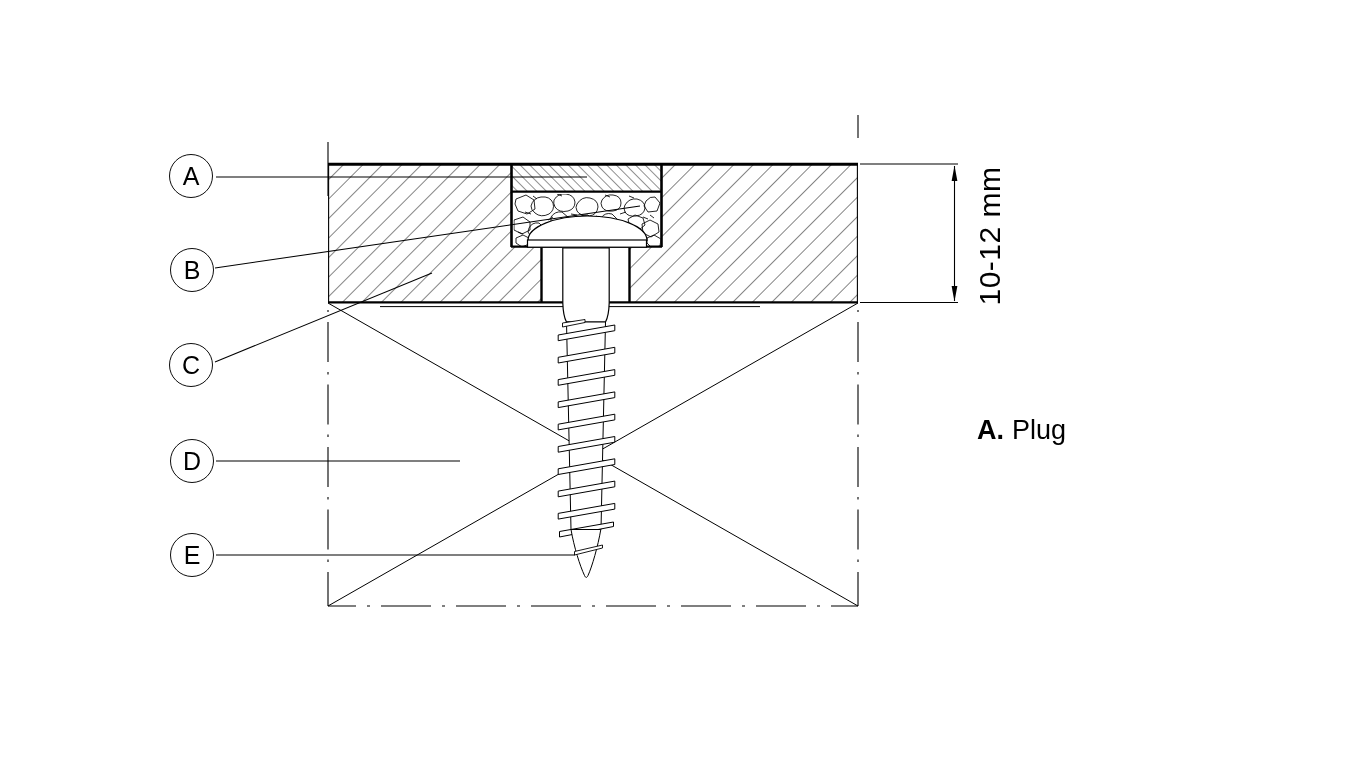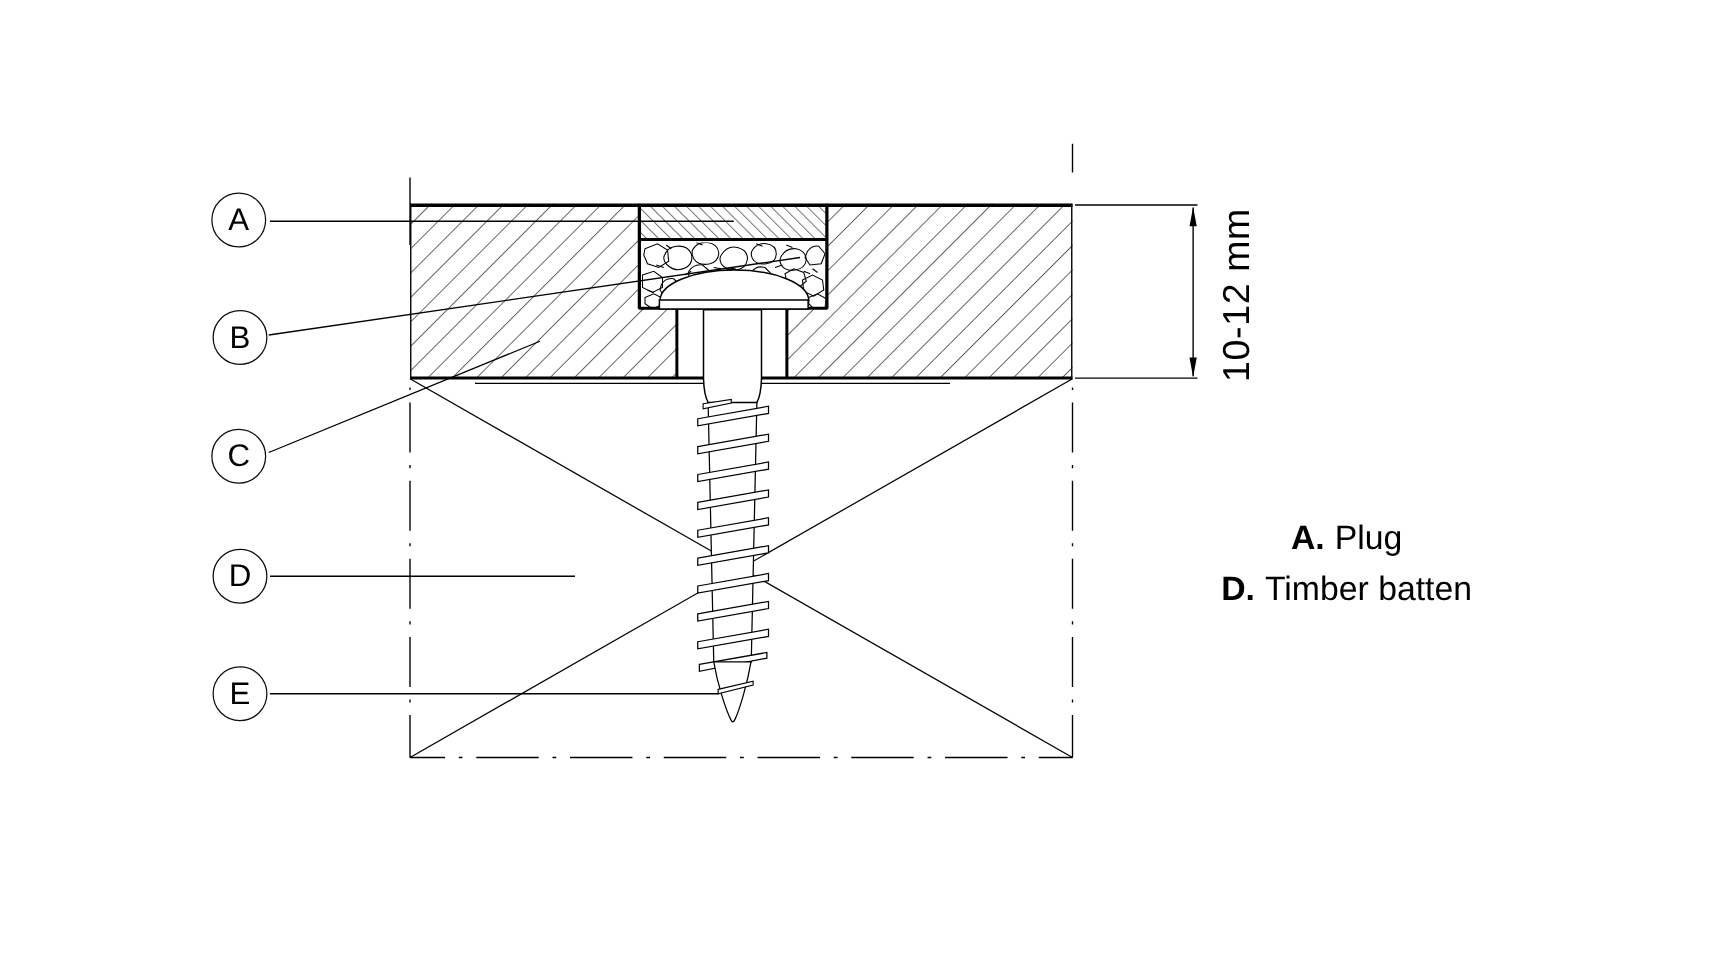--- a/index.html
+++ b/index.html
@@ -5,21 +5,21 @@
   html,body{margin:0;padding:0;background:#ffffff;}
   .canvas{position:relative;width:1367px;height:782px;background:#fff;overflow:hidden;
           font-family:"Liberation Sans",sans-serif;color:#000;}
   svg.diagram{position:absolute;left:0;top:0;}
   .callout{position:absolute;width:44px;height:44px;border:1.6px solid #0d0d0d;border-radius:50%;
            display:flex;align-items:center;justify-content:center;
            font-size:25px;line-height:1;background:#fff;box-sizing:border-box;}
   .dim-text{position:absolute;white-space:nowrap;font-size:30px;
             transform:translate(-50%,-50%) rotate(-90deg);letter-spacing:.5px;}
   .legend{position:absolute;}
-  .legend-row{line-height:41.4px;font-size:27px;white-space:nowrap;text-align:center;}
+  .legend-row{line-height:41.4px;font-size:27px;white-space:nowrap;}
   .legend-key{font-weight:bold;margin-right:8px;}
 </style>
 </head>
 <body>
 
 <div class="canvas">
 
   <svg class="diagram" width="1367" height="782" viewBox="0 0 1367 782">
     <defs>
       <pattern id="hatchPanel" width="13.8" height="13.8" patternUnits="userSpaceOnUse" patternTransform="rotate(-45)">
@@ -139,18 +139,15 @@
   <div class="callout" style="left:170px;top:533px">
     <span>E</span>
   </div>
 
   <div class="dim-text" style="left:990px;top:236px">10-12 mm</div>
 
   <div class="legend" style="left:977px;top:410px">
     <div class="legend-row">
       <span class="legend-key">A.</span><span class="legend-label">Plug</span>
     </div>
-    <div class="legend-row">
-      <span class="legend-key">D.</span><span class="legend-label">Timber batten</span>
-    </div>
   </div>
 
 </div>
 
 </body></html>

